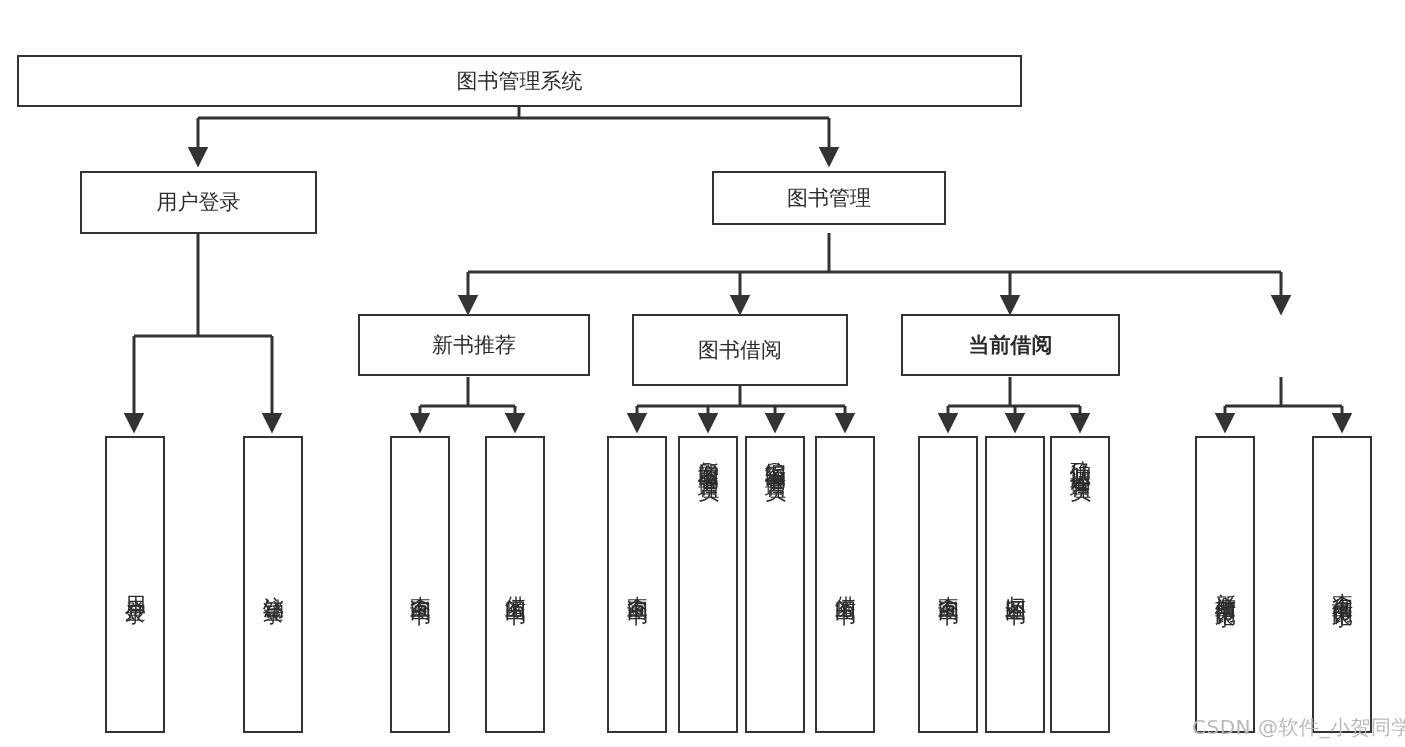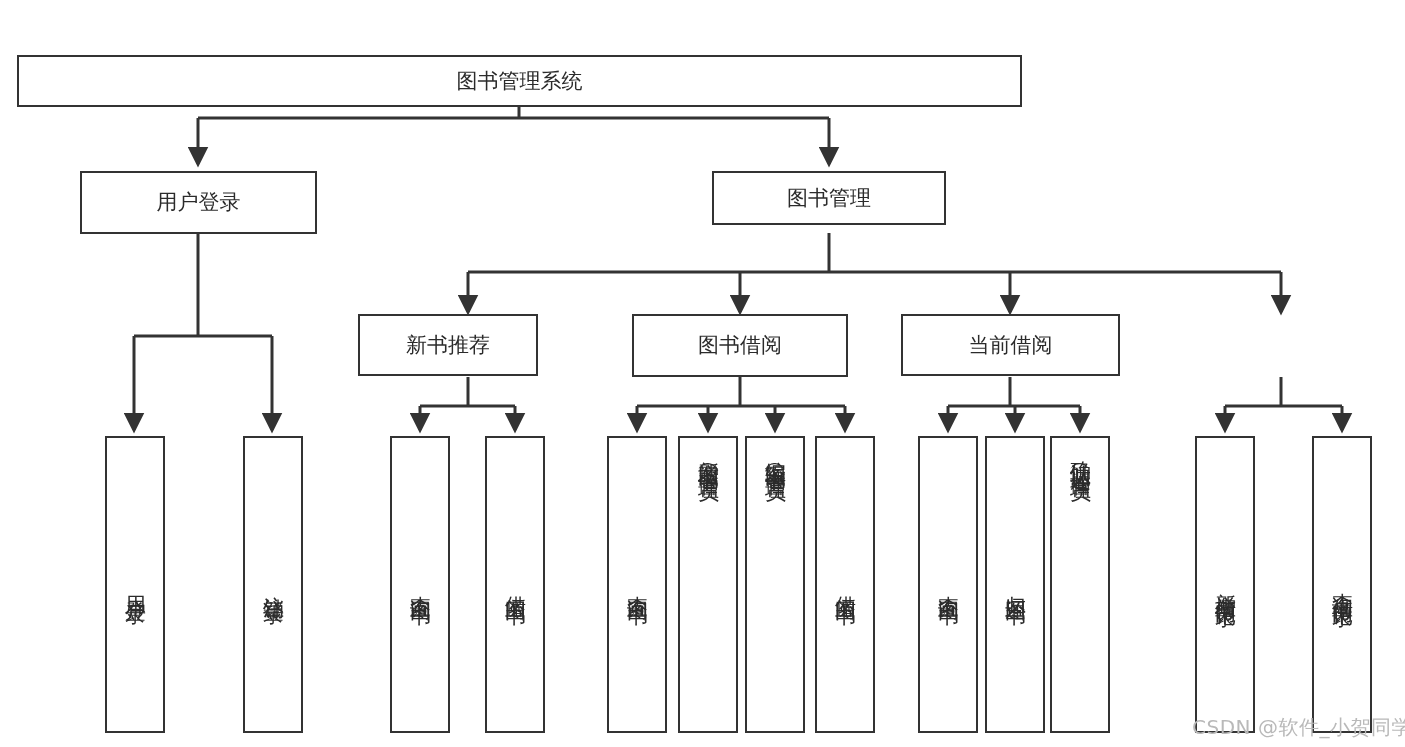--- a/index.html
+++ b/index.html
@@ -138,29 +138,29 @@
   </div>
 
   <div class="node node-branch" style="left:80px; top:171px; width:237px; height:63px;">
     <span class="node-label">用户登录</span>
   </div>
 
   <div class="node node-branch" style="left:712px; top:171px; width:234px; height:54px;">
     <span class="node-label">图书管理</span>
   </div>
 
-  <div class="node node-sub" style="left:358px; top:314px; width:180px; height:62px;">
+  <div class="node node-sub" style="left:358px; top:314px; width:232px; height:62px;">
     <span class="node-label">新书推荐</span>
   </div>
 
-  <div class="node node-sub" style="left:632px; top:314px; width:216px; height:63px;">
+  <div class="node node-sub" style="left:632px; top:314px; width:216px; height:72px;">
     <span class="node-label">图书借阅</span>
   </div>
 
-  <div class="node node-sub" style="left:901px; top:314px; width:219px; height:62px;">
+  <div class="node node-sub" style="left:901px; top:314px; width:219px; height:62px;font-weight:bold;">
     <span class="node-label">当前借阅</span>
   </div>
 
 
   <div class="node node-leaf leaf-centered" style="left:105px; top:436px; width:60px; height:297px;">
     <span class="node-label">用户登录</span>
   </div>
 
   <div class="node node-leaf leaf-centered" style="left:243px; top:436px; width:60px; height:297px;">
     <span class="node-label">注销登录</span>

